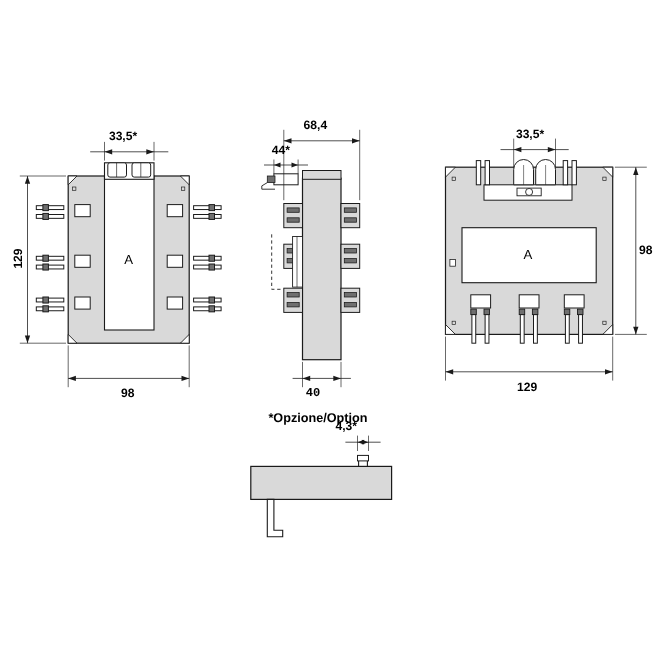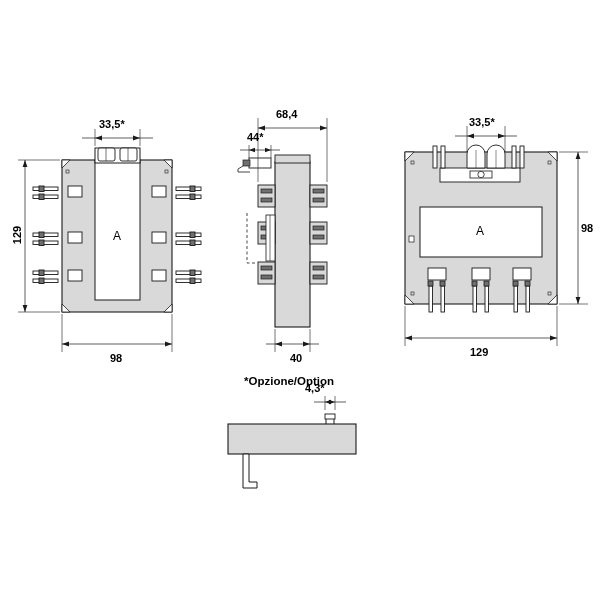--- a/index.html
+++ b/index.html
@@ -294,21 +294,21 @@
   <div class="dim-label rot" style="left:-3px; top:229px; width:40px; text-align:center;">129</div>
 
   <div class="dim-label" style="left:110px; top:352px;">98</div>
 
   <div class="part-letter" style="left:113px; top:229px;">A</div>
 
   <div class="dim-label" style="left:276px; top:108px;">68,4</div>
 
   <div class="dim-label" style="left:247px; top:131px;">44*</div>
 
-  <div class="dim-label" style="left:290px; top:352px;">40</div>
+  <div class="dim-label" style="left:278px; top:352px;font-family:Liberation Mono, monospace;">40</div>
 
   <div class="dim-label" style="left:469px; top:116px;">33,5*</div>
 
   <div class="dim-label" style="left:581px; top:222px;">98</div>
 
   <div class="dim-label" style="left:470px; top:346px;">129</div>
 
   <div class="part-letter" style="left:476px; top:224px;">A</div>
 
   <div class="caption" style="left:244px; top:375px;">*Opzione/Option</div>

